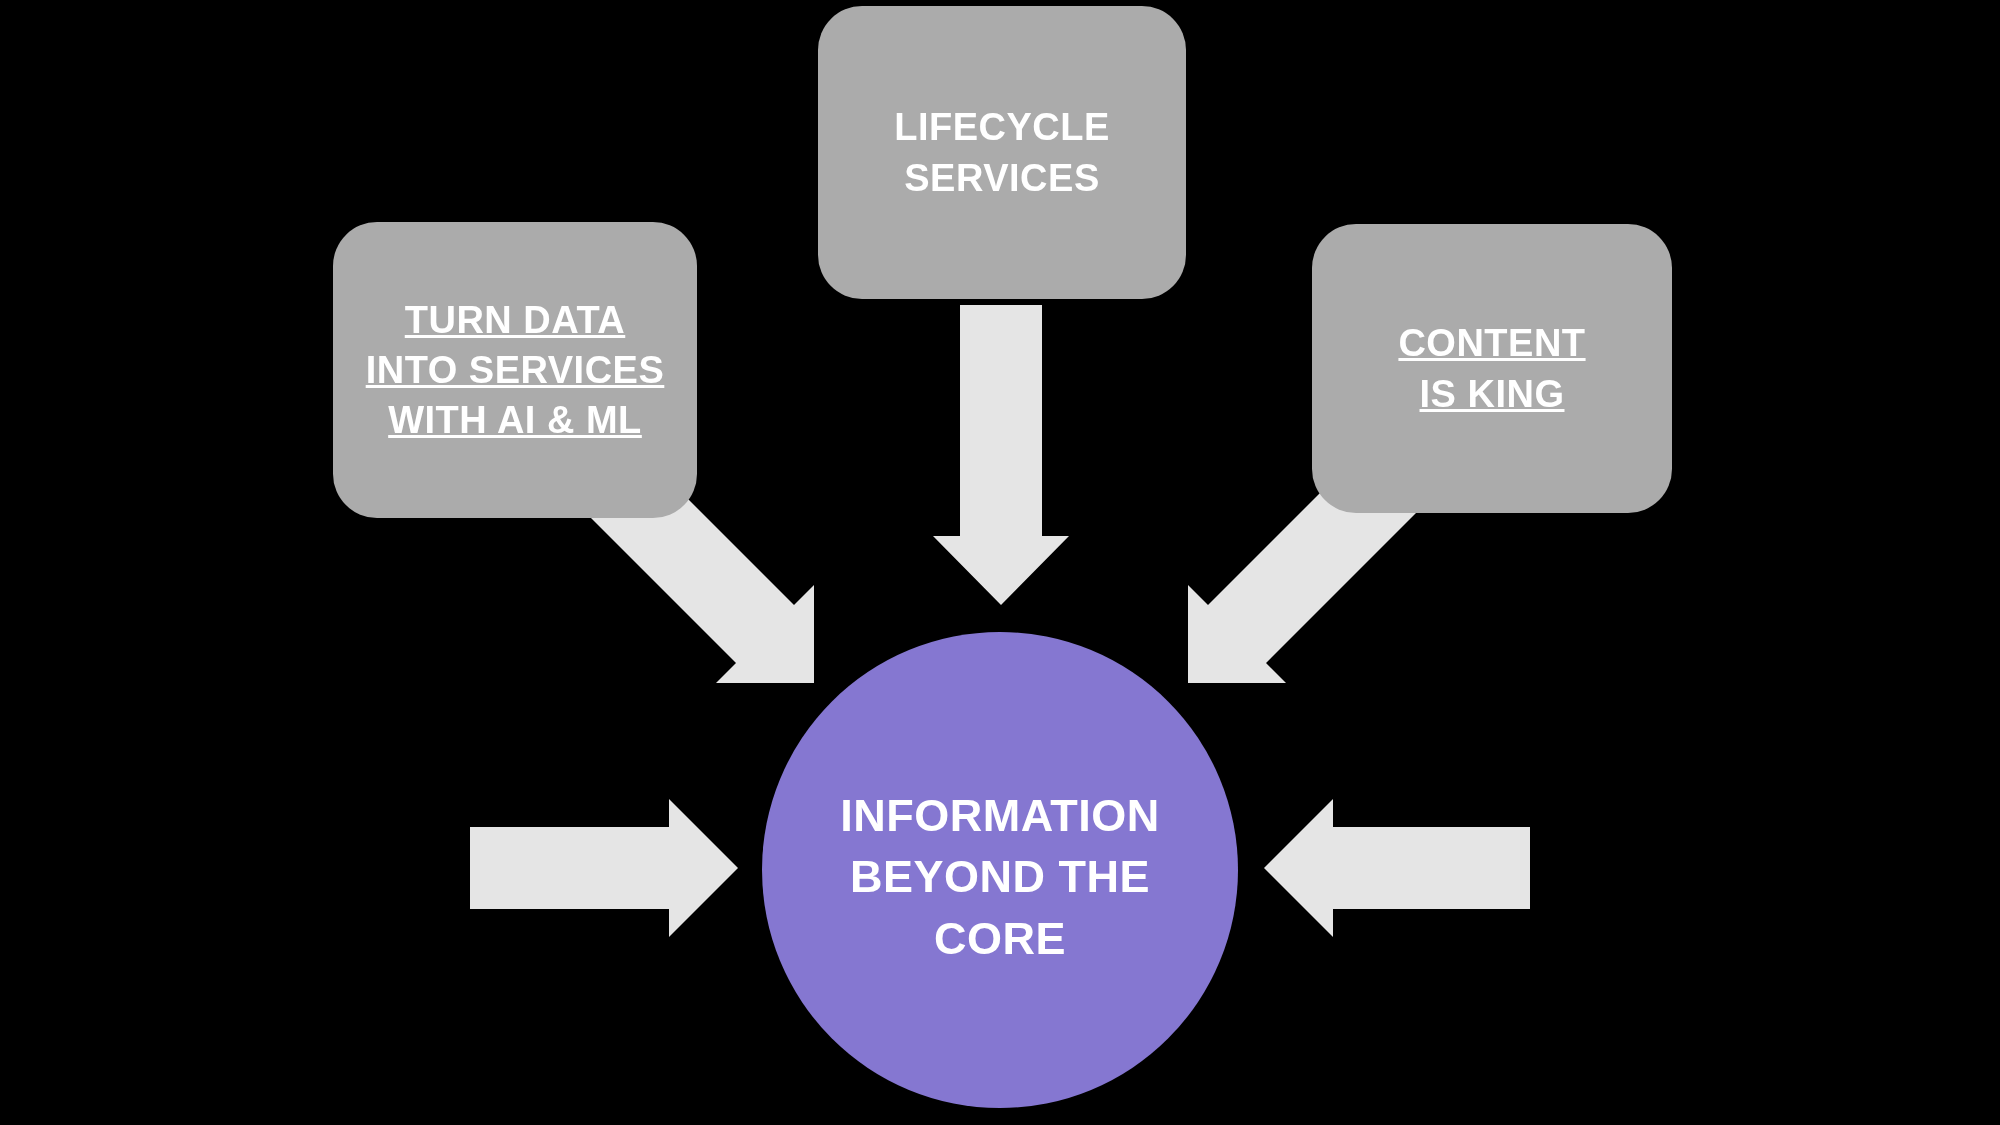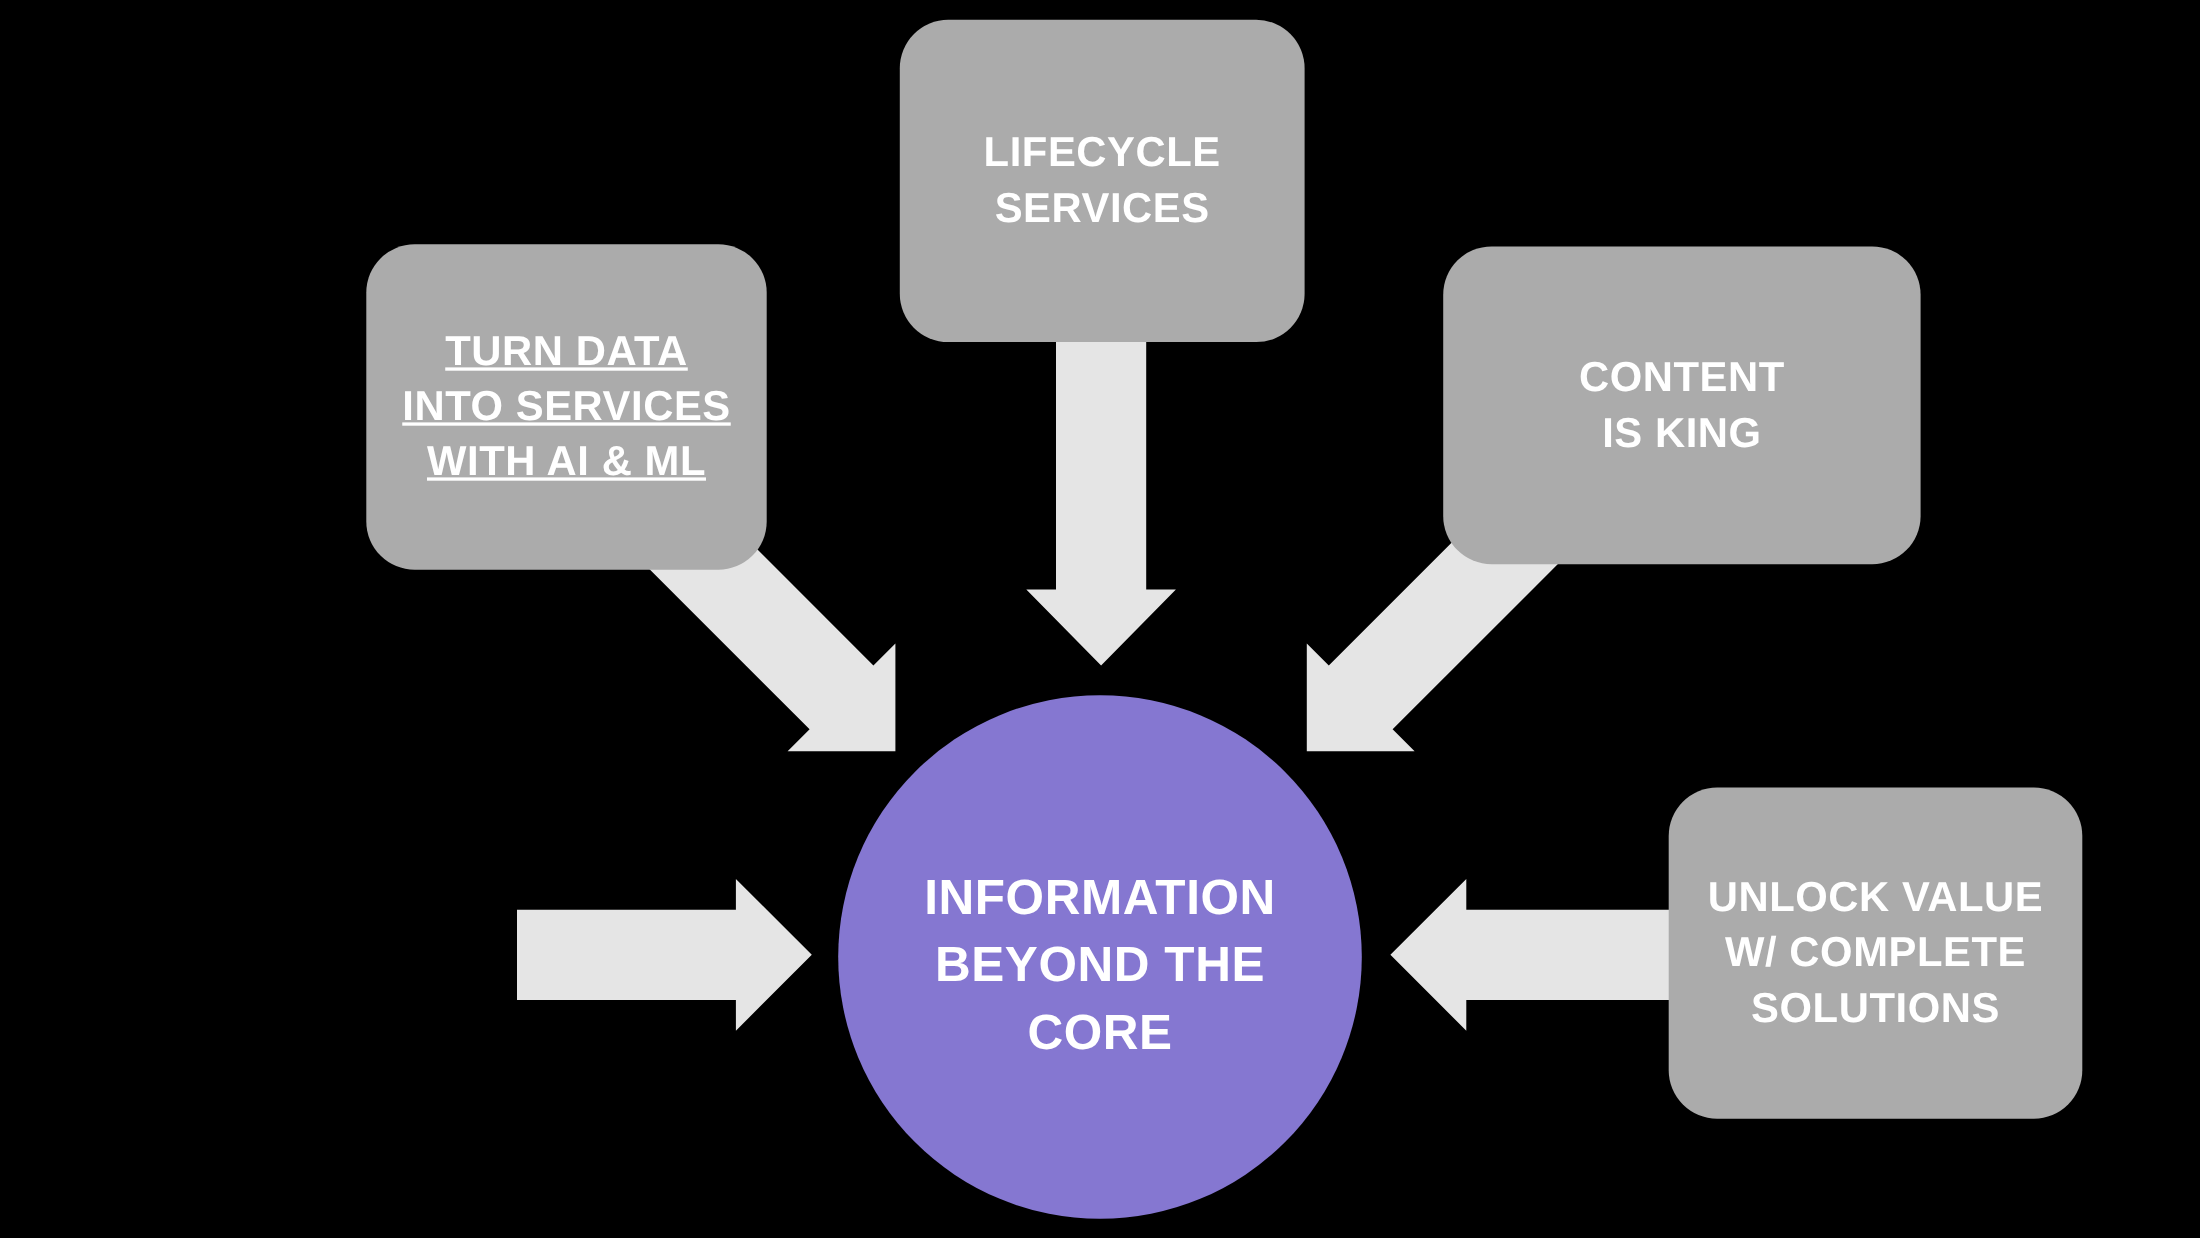--- a/index.html
+++ b/index.html
@@ -45,23 +45,23 @@
     letter-spacing: 0.5px;
   }
   .center-circle {
     background: var(--center-fill);
     border-radius: 50%;
     font-size: 45px;
     line-height: 1.36;
     letter-spacing: 0.5px;
     padding-top: 14px;
   }
-  .box-top        { left: 818px;  top: 18px;  width: 368px; height: 293px; }
+  .box-top        { left: 818px;  top: 6px;  width: 368px; height: 293px; }
   .box-upper-left { left: 333px;  top: 222px; width: 364px; height: 296px; text-decoration: underline; }
-  .box-upper-right{ left: 1312px; top: 224px; width: 434px; height: 289px; }
+  .box-upper-right{ left: 1312px; top: 224px; width: 360px; height: 289px; text-decoration: underline; }
   .box-left       { left: 112px;  top: 717px; width: 369px; height: 305px; }
   .box-right      { left: 1517px; top: 716px; width: 376px; height: 301px; }
   .center-circle  { left: 762px;  top: 632px; width: 476px; height: 476px; }
 </style>
 </head>
 <body>
 
 <div class="stage">
 
   <svg class="arrows" viewBox="0 0 2000 1125" xmlns="http://www.w3.org/2000/svg">
@@ -82,25 +82,20 @@
 INTO SERVICES
 WITH AI &amp; ML</span>
   </div>
 
   <div class="node box box-upper-right">
     <span>CONTENT
 IS KING</span>
   </div>
 
 
-  <div class="node box box-right">
-    <span>UNLOCK VALUE
-W/ COMPLETE
-SOLUTIONS</span>
-  </div>
 
   <div class="node center-circle">
     <span>INFORMATION
 BEYOND THE
 CORE</span>
   </div>
 
 </div>
 
 </body></html>

